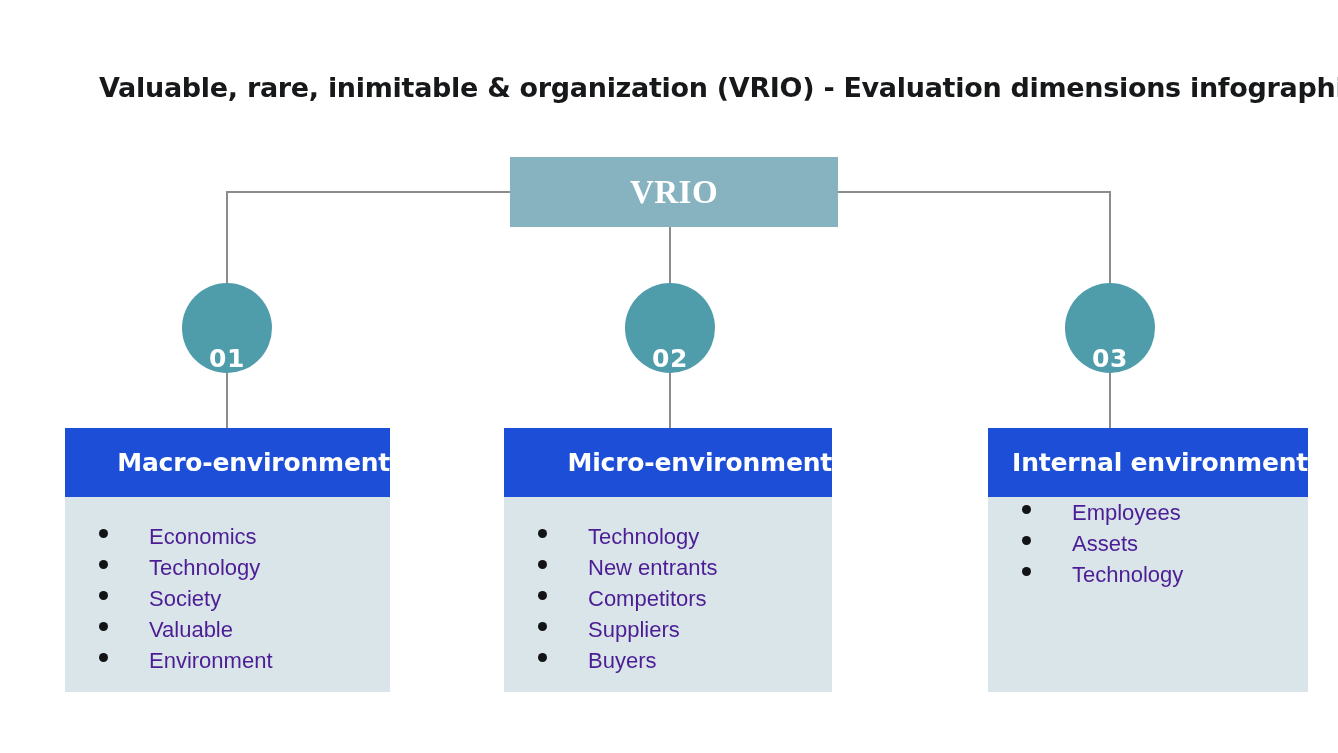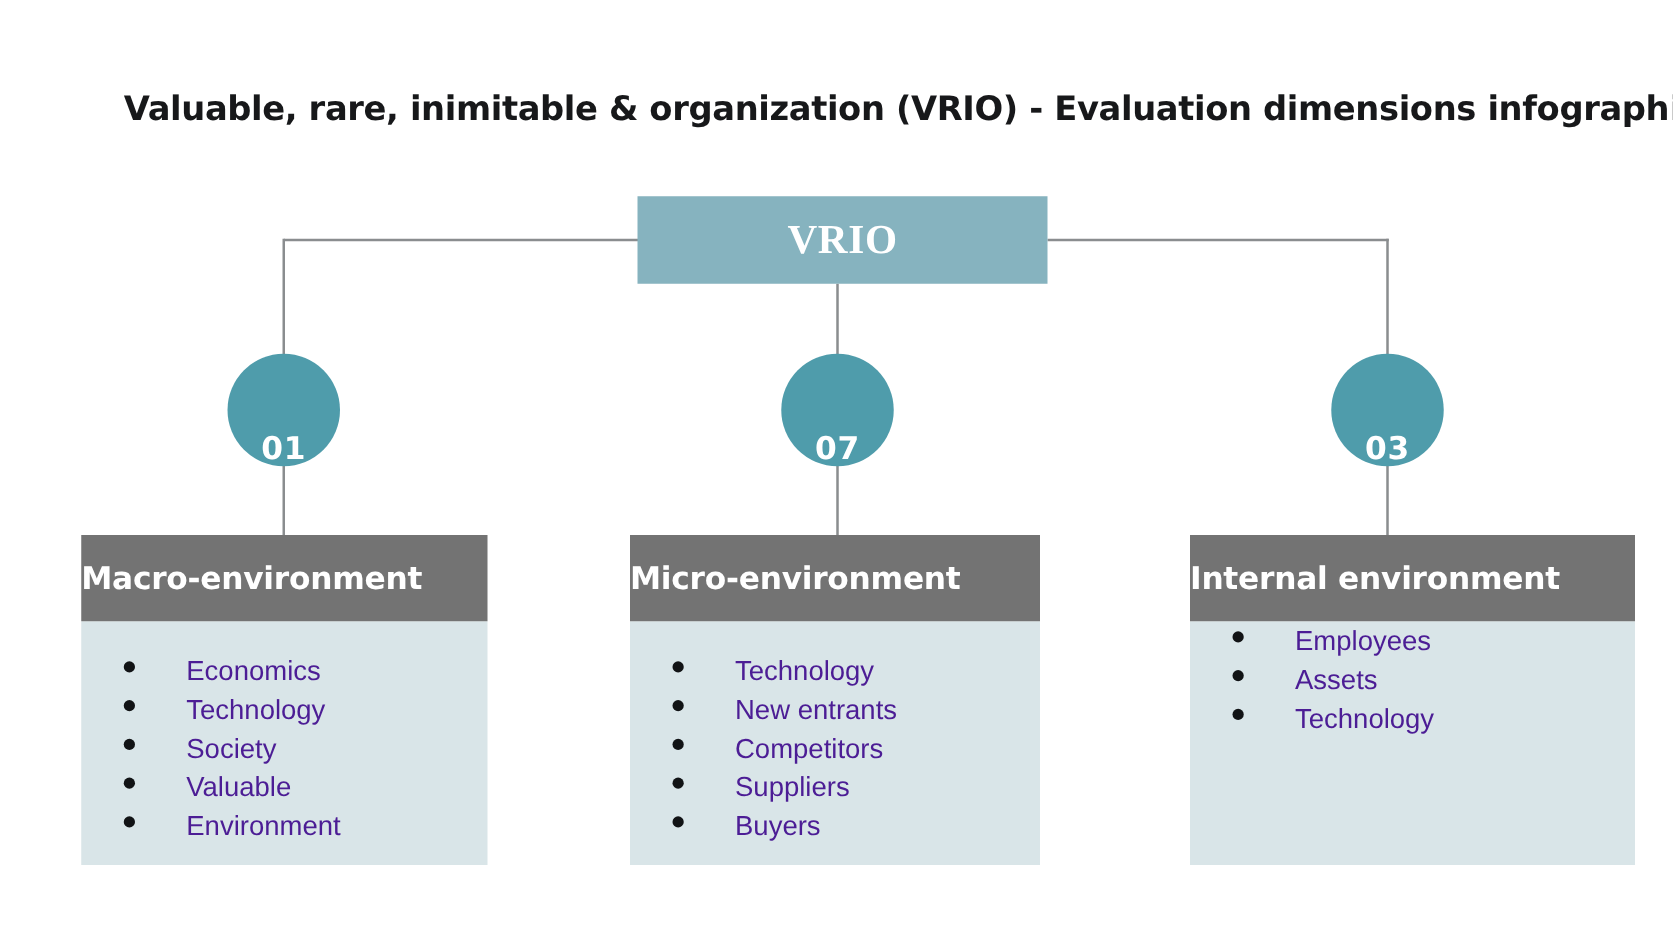--- a/index.html
+++ b/index.html
@@ -86,24 +86,24 @@
     letter-spacing: 0.5px;
   }
 
   
   .column {
     position: absolute;
     top: 428px;
   }
   .col-header {
     height: 69px;
-    background: #737373;
+    background: #1d4ed8;
     display: flex;
     align-items: center;
-    justify-content: flex-start;
+    justify-content: flex-end;
     position: relative;
     z-index: 2;
   }
   .col-header-label {
     font-family: "DejaVu Sans", "Liberation Sans", sans-serif;
     font-size: 25px;
     font-weight: 700;
     color: #ffffff;
     letter-spacing: -0.2px;
     white-space: nowrap;
@@ -165,21 +165,21 @@
   <div class="conn conn-v" style="left:1109px; top:372px; height:58px;"></div>
 
   <div class="root-box">
     <span class="root-label">VRIO</span>
   </div>
 
   <div class="step-circle" style="left:182px; top:283px;">
     <span class="step-num">01</span>
   </div>
   <div class="step-circle" style="left:625px; top:283px;">
-    <span class="step-num">07</span>
+    <span class="step-num">02</span>
   </div>
   <div class="step-circle" style="left:1065px; top:283px;">
     <span class="step-num">03</span>
   </div>
 
   <div class="column" style="left:65px; width:325px;">
     <div class="col-header">
       <span class="col-header-label">Macro-environment</span>
     </div>
     <div class="col-body">
@@ -231,21 +231,21 @@
           <span class="bullet-text">Suppliers</span>
         </li>
         <li class="bullet-item">
           <span class="bullet-dot"></span>
           <span class="bullet-text">Buyers</span>
         </li>
       </ul>
     </div>
   </div>
 
-  <div class="column" style="left:952px; width:356px;">
+  <div class="column" style="left:988px; width:320px;">
     <div class="col-header">
       <span class="col-header-label">Internal environment</span>
     </div>
     <div class="col-body centered">
       <ul class="bullet-list">
         <li class="bullet-item">
           <span class="bullet-dot"></span>
           <span class="bullet-text">Employees</span>
         </li>
         <li class="bullet-item">

